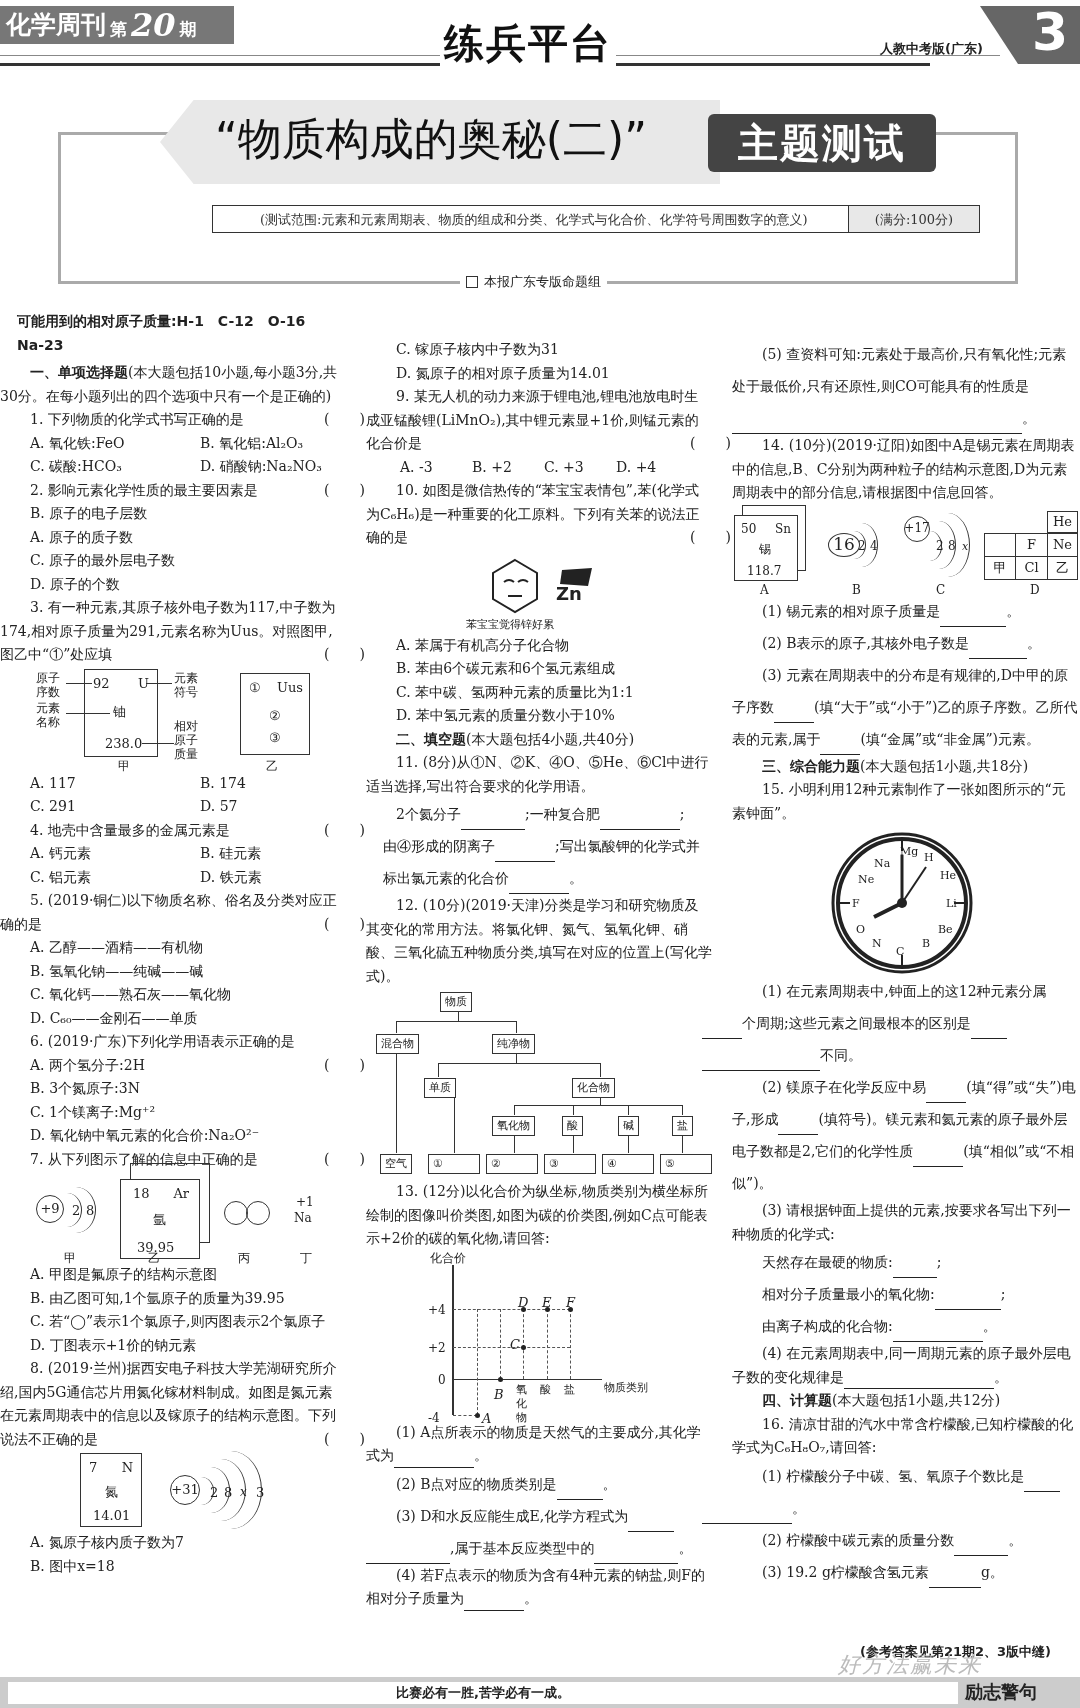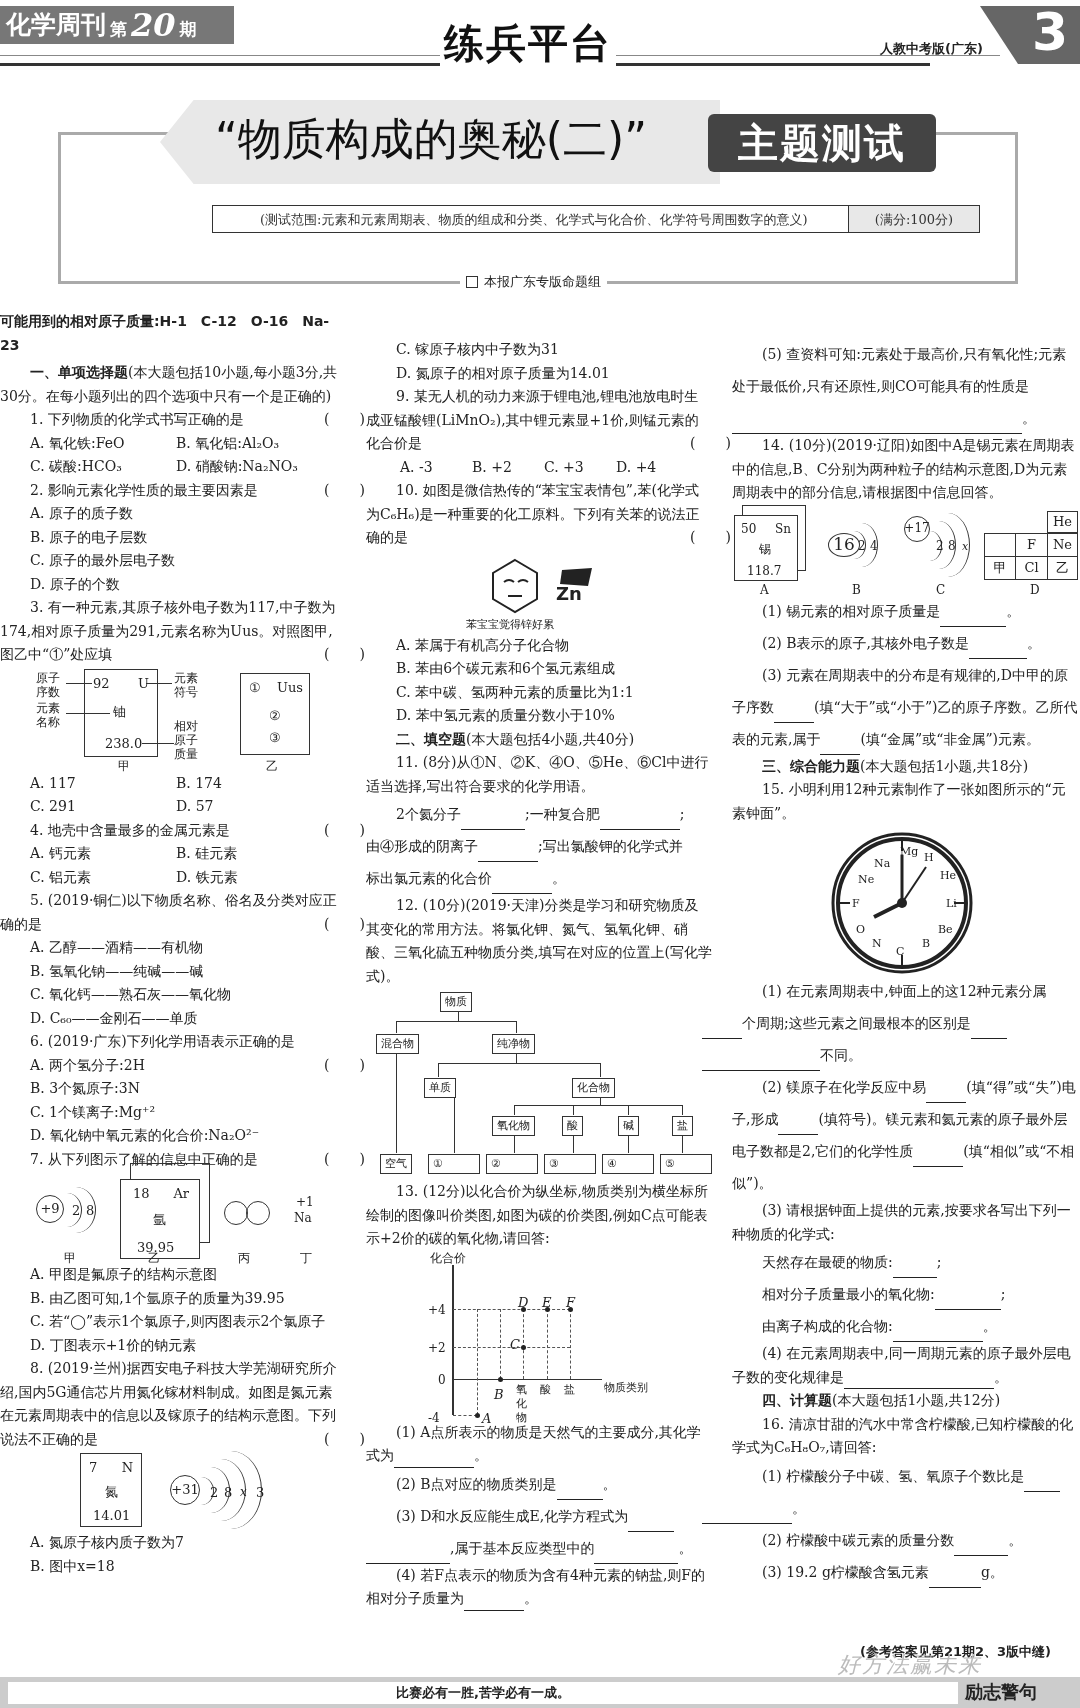--- a/index.html
+++ b/index.html
@@ -25,23 +25,23 @@
   .scope-score{width:130px;background:#e8e8e8;padding:5px 0;text-align:center;}
   .credit{position:absolute;left:460px;top:273px;background:#fff;padding:0 6px;font-size:13px;display:flex;align-items:center;gap:6px;}
   .credit .box{width:12px;height:12px;border:1.5px solid #333;display:inline-block;}
   
   .col{position:absolute;top:310px;font-size:14px;line-height:23.5px;}
   .col1{left:0;width:346px;}
   .col2{left:366px;width:346px;top:338px;}
   .col3{left:732px;width:346px;top:338px;}
   .p{text-indent:30px;}
   .pi{padding-left:30px;}
-  .noindent{text-indent:0;}
+  .noindent{text-indent:0;margin-left:17px;}
   .b{font-weight:bold;font-family:"DejaVu Sans",sans-serif;}
-  .row2{display:flex;padding-left:30px;}
+  .row2{display:flex;padding-left:30px;gap:24px;}
   .row2 span{width:146px;}
   .row4{display:flex;padding-left:34px;gap:0;}
   .row4 span{width:72px;}
   .paren{float:right;width:52px;display:flex;justify-content:space-between;}
   .blank{display:inline-block;border-bottom:1px solid #222;height:16px;vertical-align:bottom;}
   .fill-line{line-height:32px;}
   
   .fig{position:relative;}
   .ebox{position:absolute;border:1.5px solid #333;font-size:13px;}
   .cube-top{position:absolute;border:1.5px solid #333;}
@@ -104,22 +104,22 @@
     </div>
   <div class="row2">
       <span>C. 碳酸:HCO₃</span>
       <span>D. 硝酸钠:Na₂NO₃</span>
     </div>
 
   <div class="p"><span>2. 影响元素化学性质的最主要因素是</span><span class="paren">
         <span>(</span>
         <span>)</span>
       </span></div>
+  <div class="pi">B. 原子的电子层数</div>
   <div class="pi">A. 原子的质子数</div>
-  <div class="pi">B. 原子的电子层数</div>
   <div class="pi">C. 原子的最外层电子数</div>
   <div class="pi">D. 原子的个数</div>
 
   <div class="p"><span>3. 有一种元素,其原子核外电子数为117,中子数为174,相对原子质量为291,元素名称为Uus。对照图甲,图乙中“①”处应填</span><span class="paren">
         <span>(</span>
         <span>)</span>
       </span></div>
   <div class="fig" style="height:105px">
     <div class="lbl" style="left:36px;top:4px;width:26px">原子序数</div>
     <div class="lbl" style="left:36px;top:34px;width:26px">元素名称</div>

